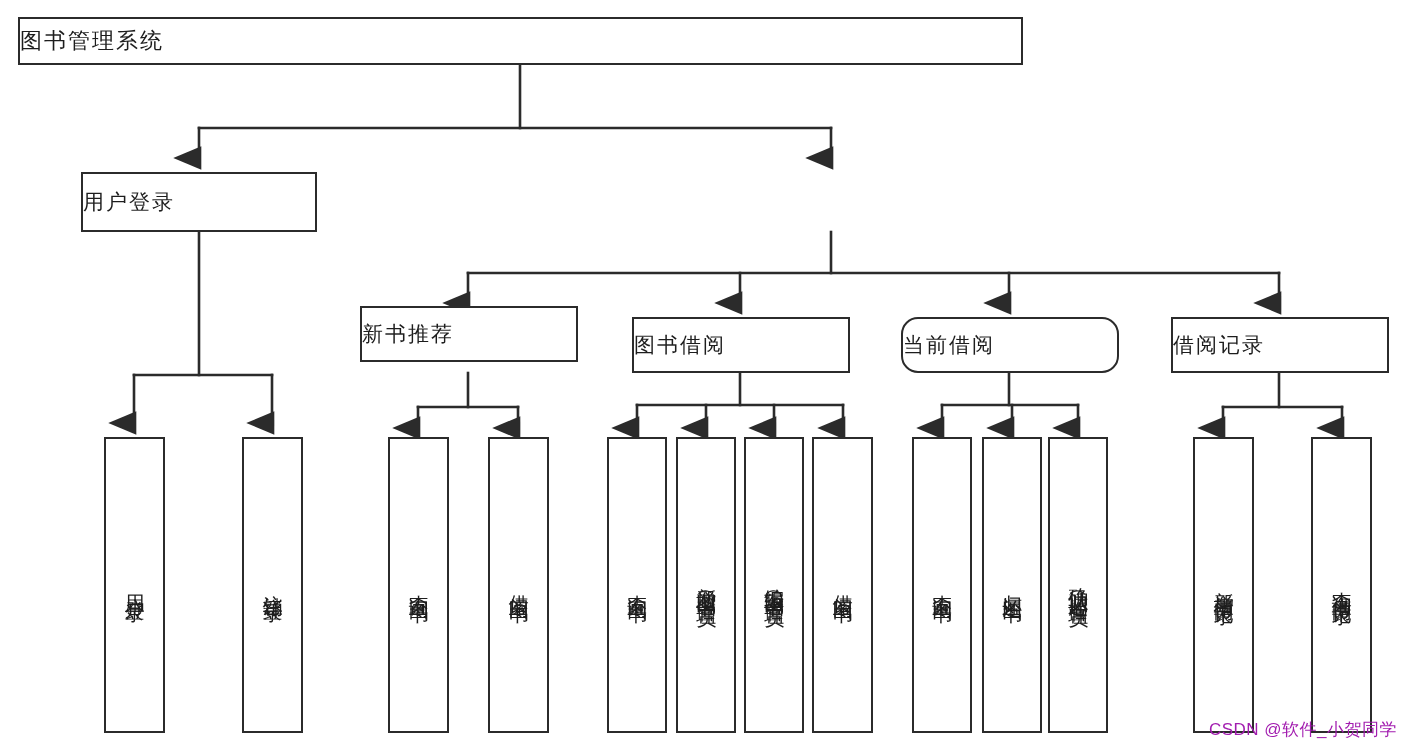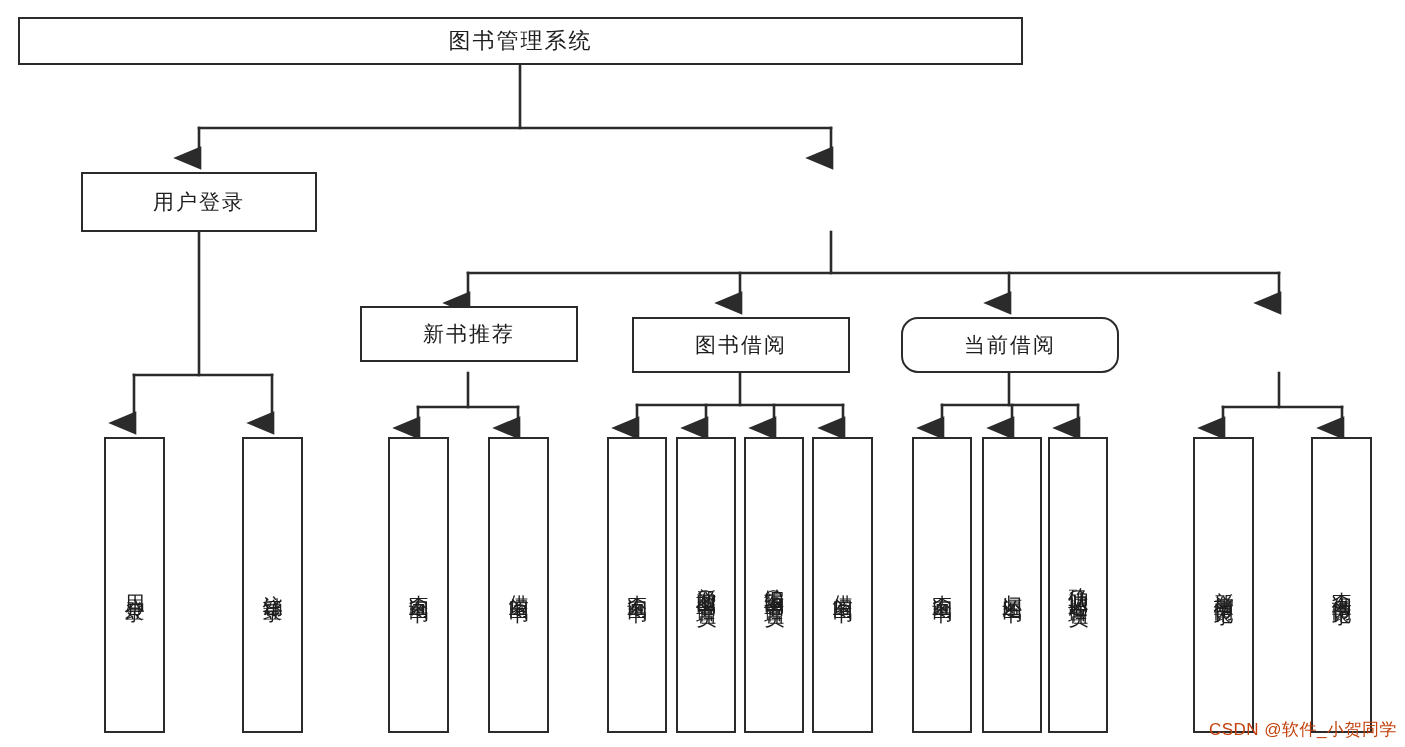--- a/index.html
+++ b/index.html
@@ -23,21 +23,21 @@
     pointer-events:none;
   }
   
   .node{
     position:absolute;
     box-sizing:border-box;
     border:2px solid #2b2b2b;
     background:#ffffff;
     display:flex;
     align-items:center;
-    justify-content:center;
+    justify-content:flex-start;
     color:#1d1d1d;
     z-index:2;
   }
   .node .label{
     display:block;
     text-align:center;
     line-height:1.15;
     letter-spacing:1px;
     white-space:pre;
   }
@@ -61,21 +61,21 @@
     line-height:1.28;
     letter-spacing:3px;
     max-height:100%;
   }
   
   #watermark{
     position:absolute;
     right:8px;
     bottom:6px;
     font-size:17px;
-    color:#c2410c;
+    color:#a21caf;
     letter-spacing:.5px;
     z-index:3;
     white-space:nowrap;
   }
 </style>
 </head>
 <body>
 
 <div id="canvas">
 
@@ -149,20 +149,23 @@
   </div>
 
   <div class="node horiz" style="left:632px; top:317px; width:218px; height:56px;">
     <span class="label">图书借阅</span>
   </div>
 
   <div class="node horiz" style="left:901px; top:317px; width:218px; height:56px;border-radius:17px;">
     <span class="label">当前借阅</span>
   </div>
 
+  <div class="node horiz" style="left:1171px; top:317px; width:218px; height:56px;">
+    <span class="label">借阅记录</span>
+  </div>
 
   <div class="node leaf" style="left:104px; top:437px; width:61px; height:296px;">
     <span class="label">用户登录</span>
   </div>
 
   <div class="node leaf" style="left:242px; top:437px; width:61px; height:296px;">
     <span class="label">注销登录</span>
   </div>
 
   <div class="node leaf" style="left:388px; top:437px; width:61px; height:296px;">

